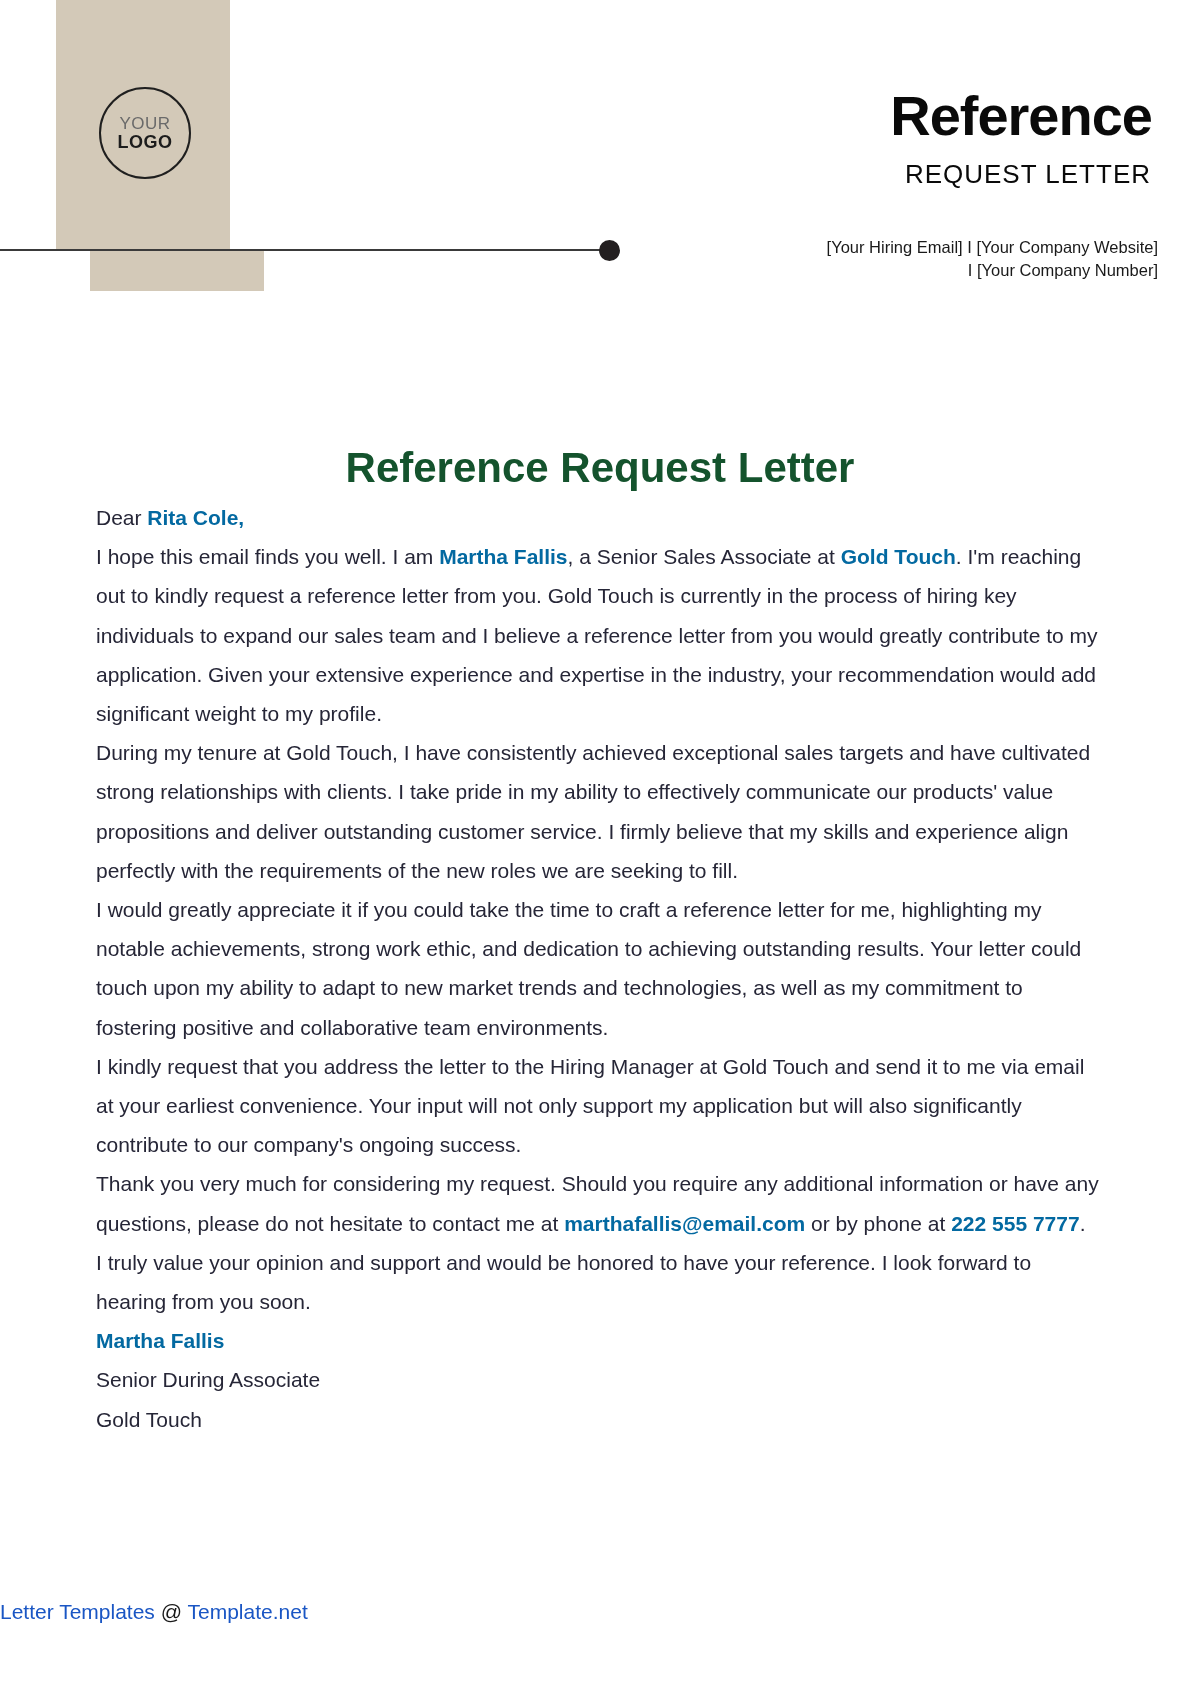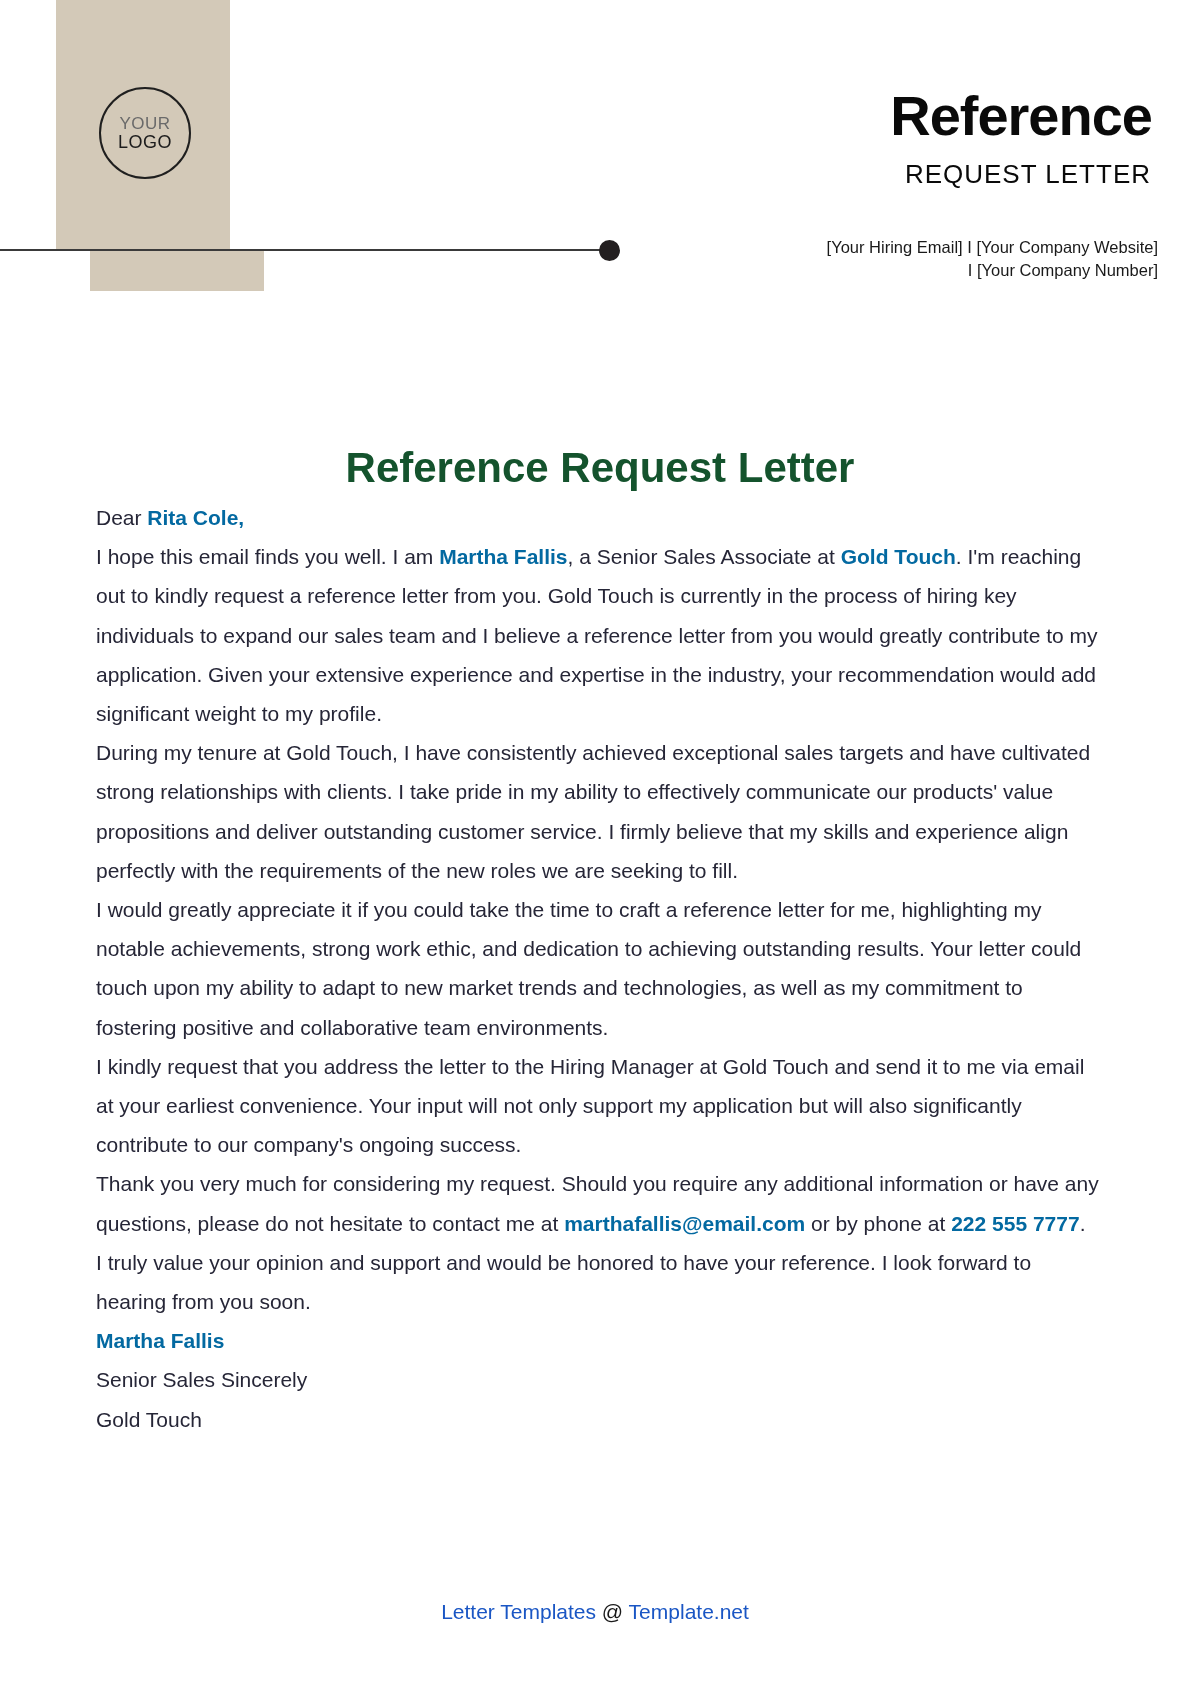--- a/index.html
+++ b/index.html
@@ -48,21 +48,21 @@
   }
   .logo-your {
     font-size: 17px;
     color: #6a6a6a;
     letter-spacing: 0.5px;
     font-weight: normal;
   }
   .logo-logo {
     font-size: 18px;
     color: #1c1c1c;
-    font-weight: normal;
+    font-weight: bold;
     letter-spacing: 0.5px;
     margin-top: 1px;
   }
   .header-line {
     position: absolute;
     left: 0;
     top: 249px;
     width: 610px;
     height: 2px;
     background: #3a3a3a;
@@ -134,21 +134,21 @@
   }
   .letter-body b {
     font-weight: bold;
     color: #0369a1;
   }
   .footer {
     position: absolute;
     left: 0;
     width: 1190px;
     top: 1598px;
-    text-align: center;
+    text-align: left;
     font-size: 21px;
     line-height: 1.3;
   }
   .footer a {
     color: #1a56c4;
     text-decoration: none;
   }
   .footer .at {
     color: #1a1a1a;
   }
@@ -190,19 +190,19 @@
 
   <p>I kindly request that you address the letter to the Hiring Manager at Gold Touch and send it to me via email at your earliest convenience. Your input will not only support my application but will also significantly contribute to our company's ongoing success.</p>
 
   <p>
     <span>Thank you very much for considering my request. Should you require any additional information or have any questions, please do not hesitate to contact me at </span><b>marthafallis@email.com</b><span> or by phone at </span><b>222 555 7777</b><span>.</span>
   </p>
 
   <p>I truly value your opinion and support and would be honored to have your reference. I look forward to hearing from you soon.</p>
 
   <p><b>Martha Fallis</b></p>
-  <p>Senior Sales Sincerely</p>
+  <p>Senior During Associate</p>
   <p>Gold Touch</p>
 </div>
 
 <div class="footer">
   <a href="#">Letter Templates</a><span class="at"> @ </span><a href="#">Template.net</a>
 </div>
 
 </body></html>

